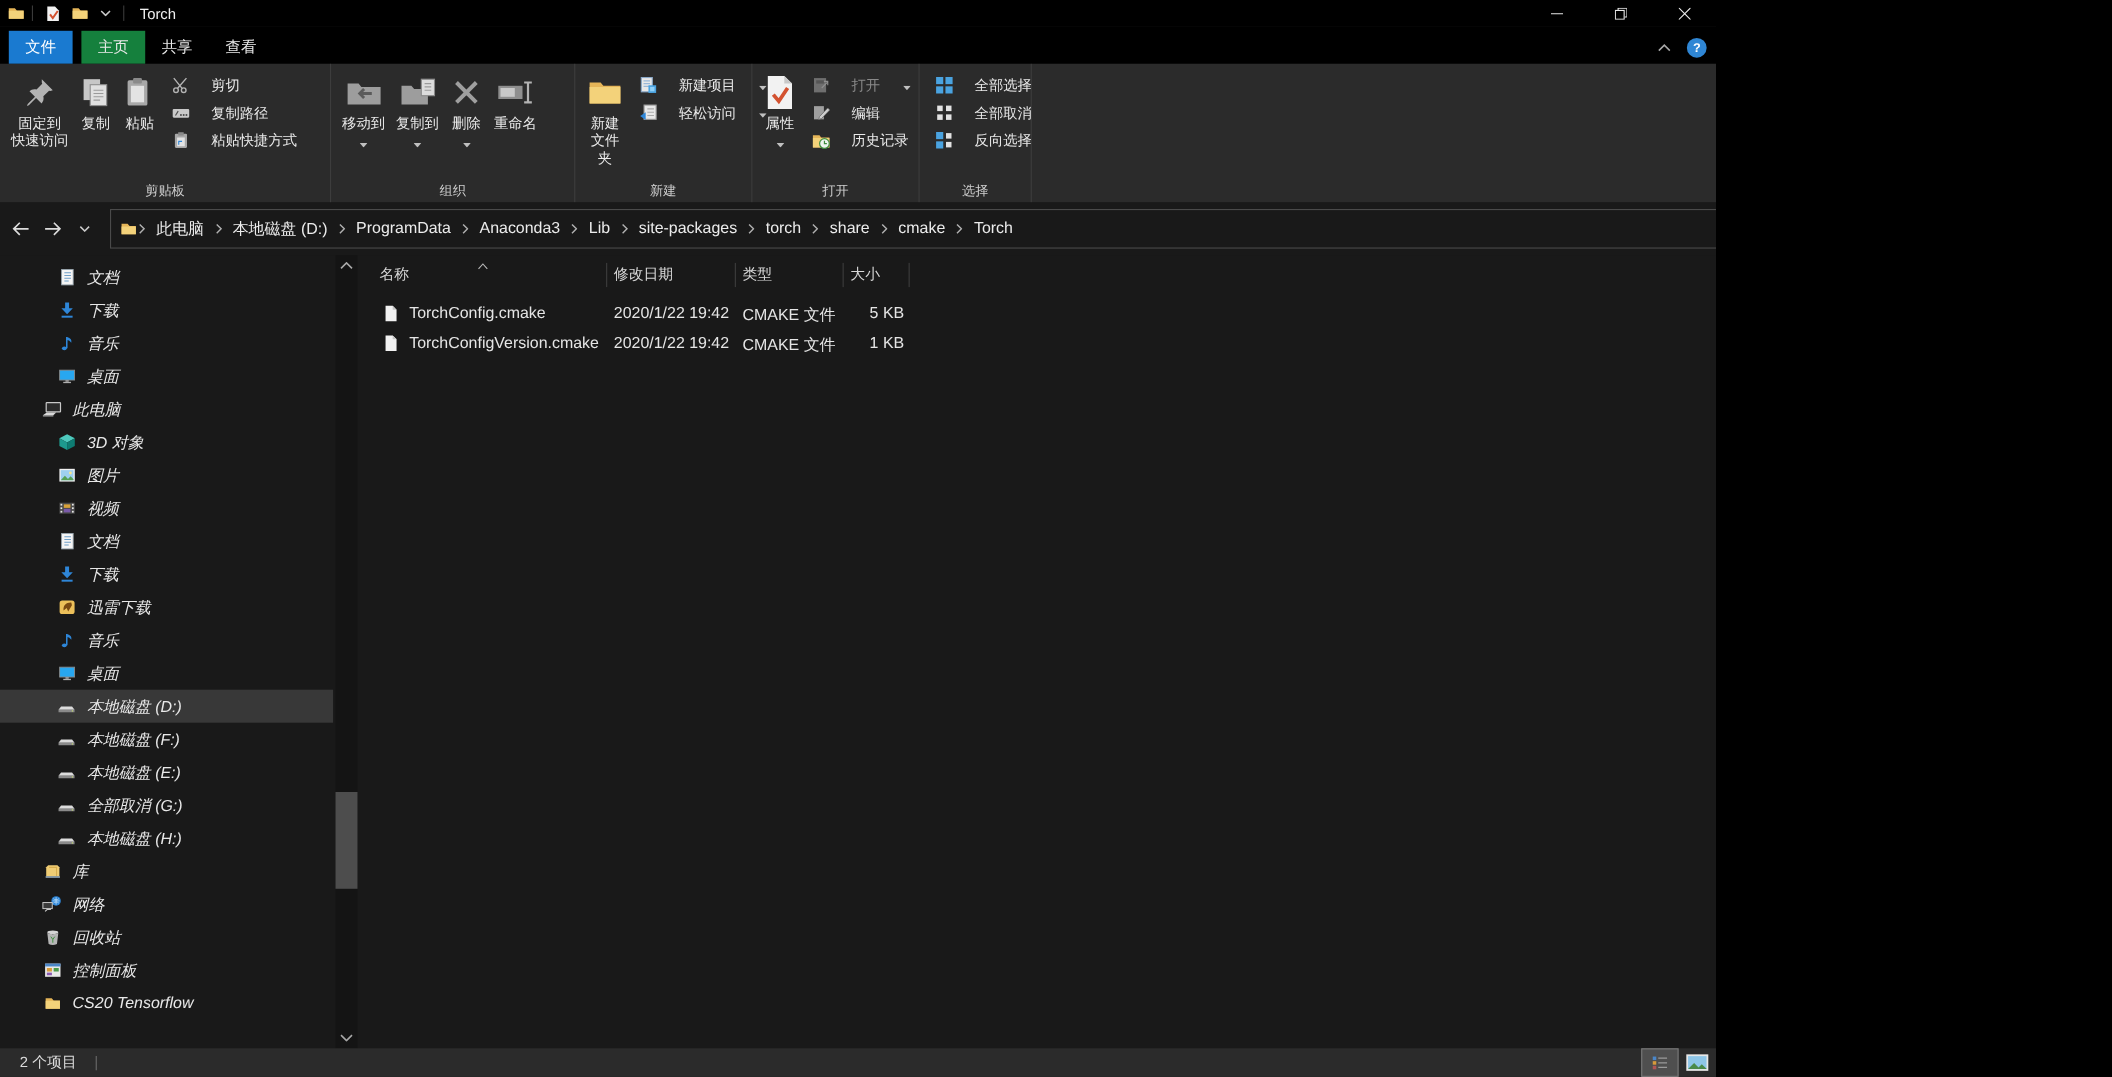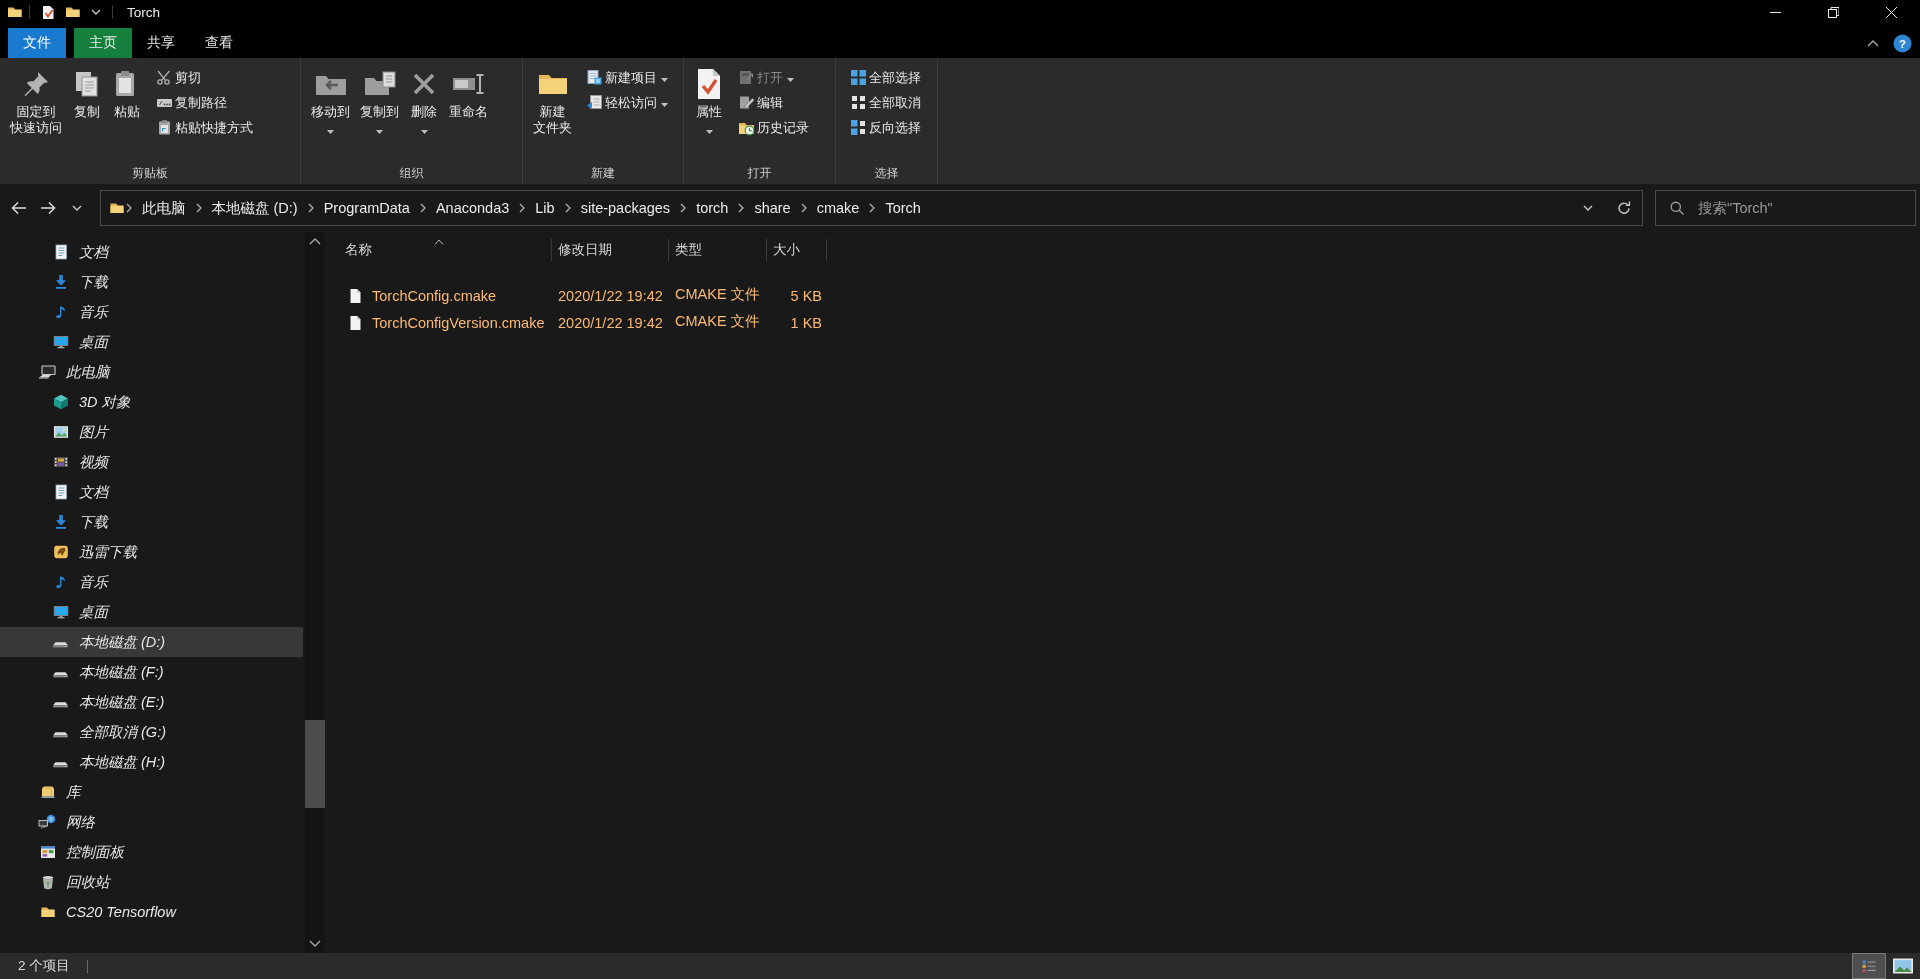--- a/index.html
+++ b/index.html
@@ -1,17 +1,17 @@
 <!DOCTYPE html>
 <html><head>
 <meta charset="utf-8">
 <style>
   html,body{margin:0;padding:0;background:#000;}
   *{box-sizing:border-box;font-family:"Liberation Sans",sans-serif;}
-  #app{position:relative;width:1920px;height:979px;background:#191919;overflow:hidden;color:#e8e8e8;}
+  #app{position:relative;width:1560px;height:979px;background:#191919;overflow:hidden;color:#e8e8e8;}
 
   
   .titlebar{position:absolute;top:0;left:0;right:0;height:24px;background:#000;display:flex;align-items:center;}
   .tl-left{display:flex;align-items:center;height:100%;padding-left:7px;}
   .tl-sep{width:1px;height:14px;background:#3a3a3a;margin:0 6px;}
   .qat-btn{display:flex;align-items:center;justify-content:center;padding:0 5px;height:100%;}
   .title-text{font-size:13.5px;color:#f0f0f0;margin-left:8px;}
   .win-btns{margin-left:auto;display:flex;height:100%;}
   .win-btn{width:58px;height:100%;display:flex;align-items:center;justify-content:center;}
 
@@ -29,21 +29,21 @@
   .rgroup:nth-child(2){width:222px;}
   .rgroup:nth-child(3){width:161px;}
   .rgroup:nth-child(4){width:152px;}
   .rgroup:nth-child(5){width:102px;}
   .rbody{display:flex;flex:1;padding:3px 2px 0 5px;}
   .rlabel{height:21px;display:flex;align-items:center;justify-content:center;font-size:12px;color:#cfcfcf;}
   .rbig{display:flex;flex-direction:column;align-items:center;justify-content:flex-start;padding:3px 5px 0 5px;font-size:13px;color:#eaeaea;text-align:center;line-height:1.22;}
   .rbig .bigic{height:40px;display:flex;align-items:center;justify-content:center;}
   .rbig .caret{margin-top:2px;}
   .rstack{display:flex;flex-direction:column;gap:4px;padding:6px 2px 0 6px;}
-  .rsmall{display:flex;align-items:center;gap:2px;font-size:13px;color:#eaeaea;height:21px;padding:0 3px;white-space:nowrap;}
+  .rsmall{display:flex;align-items:center;gap:19px;font-size:13px;color:#eaeaea;height:21px;padding:0 3px;white-space:nowrap;}
   .rsmall.disabled{color:#8a8a8a;}
   .rsmall .caret{margin-left:2px;}
   .ic{display:inline-flex;align-items:center;justify-content:center;}
 
   
   .addressrow{position:absolute;top:184px;left:0;right:0;height:48px;background:#191919;}
   .navbtns{position:absolute;left:8px;top:0;height:100%;display:flex;align-items:center;gap:7px;}
   .navbtn{width:22px;height:28px;display:flex;align-items:center;justify-content:center;}
   .addrbox{position:absolute;left:100px;top:6px;width:1543px;height:36px;border:1px solid #4a4a4a;background:#191919;display:flex;align-items:center;}
   .crumbs{display:flex;align-items:center;height:100%;flex:1;overflow:hidden;padding-left:8px;}
@@ -72,21 +72,21 @@
   .content{position:absolute;left:330px;right:0;top:0;bottom:0;}
   .fheader{position:absolute;top:5px;left:0;height:26px;display:flex;font-size:13.5px;color:#d8d8d8;}
   .fcol{display:flex;align-items:center;padding-left:6px;position:relative;}
   .fcol::after{content:'';position:absolute;right:0;top:2px;bottom:2px;width:1px;background:#3d3d3d;}
   .fcol.c-name{width:222px;padding-left:15px;}
   .fcol.c-date{width:117px;}
   .fcol.c-type{width:98px;}
   .fcol.c-size{width:60px;}
   .sort-ind{position:absolute;top:-4px;left:104px;}
   .frows{position:absolute;top:45px;left:0;right:0;}
-  .frow{height:27px;display:flex;align-items:flex-end;font-size:14.5px;color:#fdba74;}
+  .frow{height:27px;display:flex;align-items:flex-start;font-size:14.5px;color:#e5e5e5;}
   .fcell{padding-left:6px;white-space:nowrap;overflow:hidden;}
   .fcell.name{width:222px;padding-left:18px;display:flex;align-items:center;gap:9px;}
   .fcell.date{width:117px;}
   .fcell.type{width:98px;}
   .fcell.size{width:60px;text-align:right;padding-right:5px;}
 
   
   .statusbar{position:absolute;left:0;right:0;bottom:0;height:26px;background:#2b2b2b;display:flex;align-items:center;font-size:13.5px;color:#dcdcdc;}
   .status-count{padding-left:18px;}
   .status-sep{width:1px;height:13px;background:#6a6a6a;margin-left:17px;}
@@ -786,38 +786,38 @@
               <path d="M9.8 5h6.4M13 1.6v6.8M10.5 3c1.6 1.3 3.4 1.3 5 0M10.5 7c1.6-1.3 3.4-1.3 5 0" stroke="#bfe0f8" stroke-width=".7" fill="none"></path>
               <rect x="1" y="6.5" width="8.5" height="5.5" fill="#3a3a3a" stroke="#c9c9c9" stroke-width=".9"></rect>
               <path d="M3 14.5l1.8-1.7h3.5" stroke="#c9c9c9" fill="none"></path>
             </svg>
           </span>
           <span>网络</span>
         </div>
         <div class="srow depth0">
           <span class="ic ">
             <svg width="16" height="16" viewBox="0 0 16 16" xmlns="http://www.w3.org/2000/svg">
+              <ellipse cx="8" cy="3.6" rx="5" ry="1.6" fill="#d5d5d5"></ellipse>
+              <path d="M3 4.2l1.2 10c2.5 1.3 5.1 1.3 7.6 0l1.2-10c-3 1.4-7 1.4-10 0z" fill="#b5b5b5"></path>
+              <path d="M6.2 7.5L8 10l1.8-2.5M8 10v3" stroke="#3f8f3f" stroke-width=".9" fill="none"></path>
+            </svg>
+          </span>
+          <span>回收站</span>
+        </div>
+        <div class="srow depth0">
+          <span class="ic ">
+            <svg width="16" height="16" viewBox="0 0 16 16" xmlns="http://www.w3.org/2000/svg">
               <rect x="1" y="2" width="14" height="12" fill="#e8e8e8"></rect>
               <rect x="1" y="2" width="14" height="2.6" fill="#4a86c8"></rect>
               <rect x="2.6" y="6" width="4.6" height="3.2" fill="#d89a3a"></rect>
               <rect x="8.8" y="6" width="4.6" height="3.2" fill="#4a9a4a"></rect>
               <rect x="2.6" y="10.2" width="4.6" height="2.4" fill="#8a5ab0"></rect>
             </svg>
           </span>
           <span>控制面板</span>
-        </div>
-        <div class="srow depth0">
-          <span class="ic ">
-            <svg width="16" height="16" viewBox="0 0 16 16" xmlns="http://www.w3.org/2000/svg">
-              <ellipse cx="8" cy="3.6" rx="5" ry="1.6" fill="#d5d5d5"></ellipse>
-              <path d="M3 4.2l1.2 10c2.5 1.3 5.1 1.3 7.6 0l1.2-10c-3 1.4-7 1.4-10 0z" fill="#b5b5b5"></path>
-              <path d="M6.2 7.5L8 10l1.8-2.5M8 10v3" stroke="#3f8f3f" stroke-width=".9" fill="none"></path>
-            </svg>
-          </span>
-          <span>回收站</span>
         </div>
         <div class="srow depth0">
           <span class="ic ">
             <svg width="16" height="16" viewBox="0 0 16 16" xmlns="http://www.w3.org/2000/svg">
               <path d="M1.5 3.5h5.5l1.8 2h5.7v7.5H1.5z" fill="#e5b558"></path>
               <path d="M1.5 5.8h13v7.2h-13z" fill="#f3d27a"></path>
             </svg>
           </span>
           <span>CS20 Tensorflow</span>
         </div>

